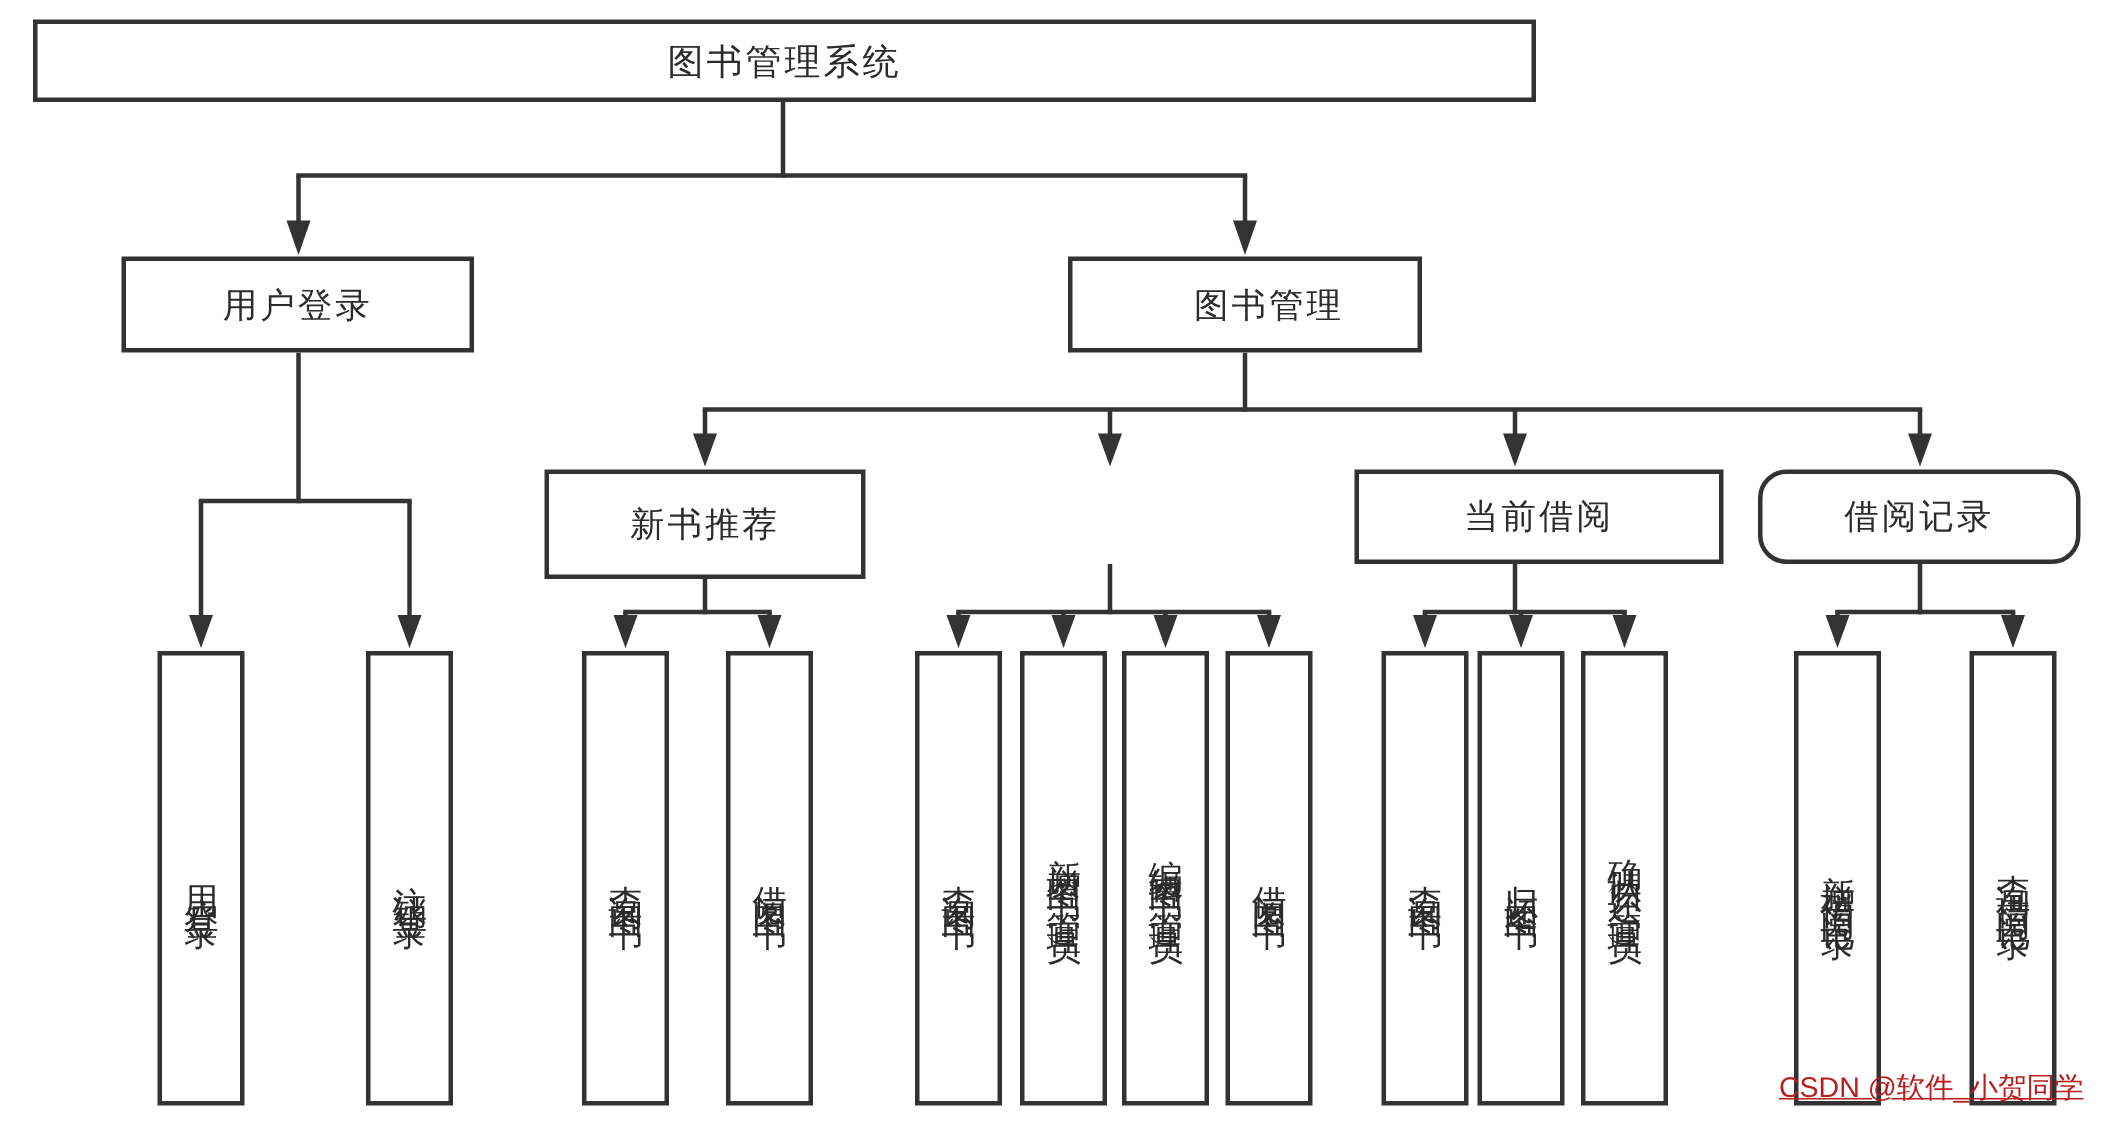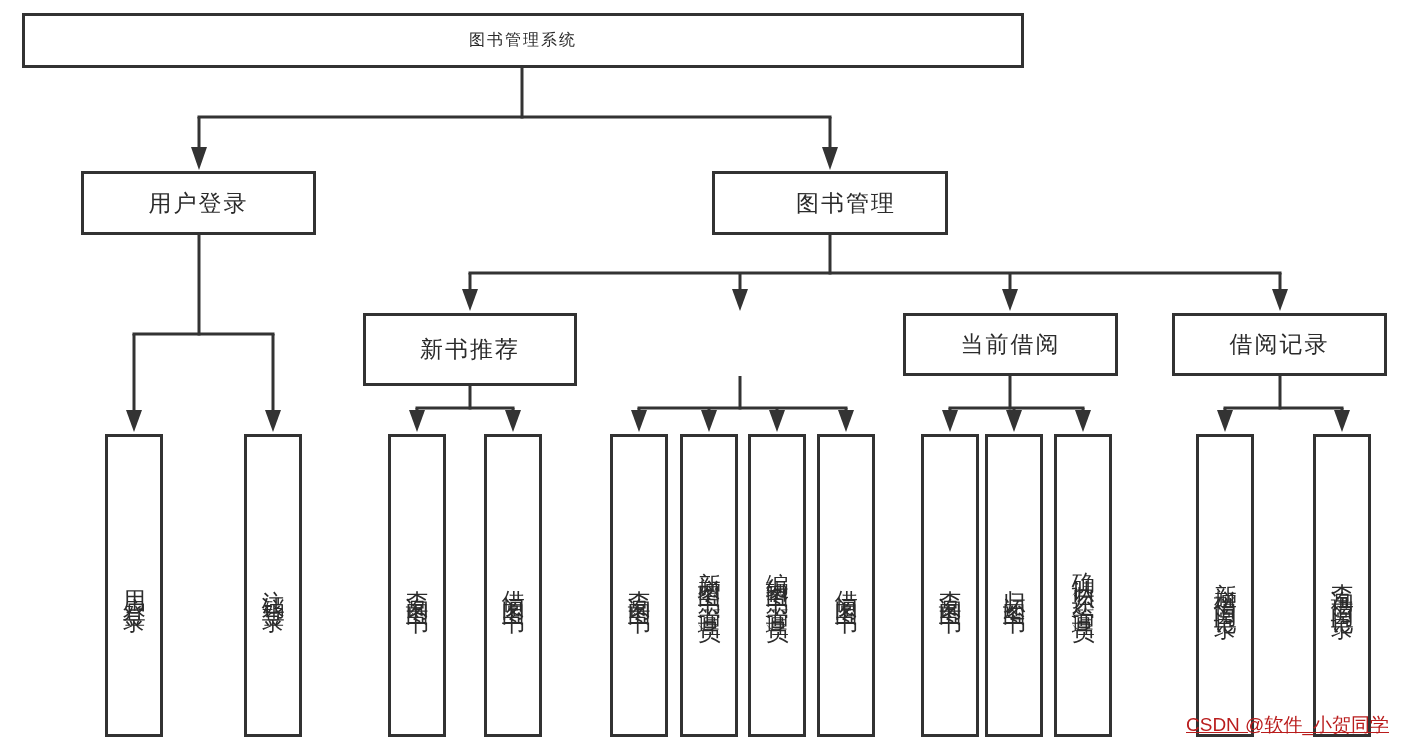--- a/index.html
+++ b/index.html
@@ -15,21 +15,21 @@
     position:absolute;
     box-sizing:border-box;
     border:3px solid #323232;
     background:#ffffff;
     display:flex;align-items:center;justify-content:center;
     color:#2b2b2b;
     font-size:23px;
     letter-spacing:2px;
     z-index:2;
   }
-  .node.root{font-size:16px;}
+  .node.root{font-size:24px;}
   .leaf{
     position:absolute;
     box-sizing:border-box;
     border:3px solid #323232;
     background:#ffffff;
     display:flex;align-items:center;justify-content:center;
     color:#2b2b2b;
     z-index:2;
   }
   .leaf .v{
@@ -131,24 +131,24 @@
   <div class="node" style="left:81px;top:171px;width:235px;height:64px;">
     <span>用户登录</span>
   </div>
   <div class="node" style="left:712px;top:171px;width:236px;height:64px;padding-left:32px;">
     <span>图书管理</span>
   </div>
 
   <div class="node" style="left:363px;top:313px;width:214px;height:73px;">
     <span>新书推荐</span>
   </div>
-  <div class="node" style="left:903px;top:313px;width:215px;height:63px;">
+  <div class="node" style="left:903px;top:313px;width:246px;height:63px;">
     <span>当前借阅</span>
   </div>
-  <div class="node" style="left:1172px;top:313px;width:215px;height:63px;">
+  <div class="node" style="left:1172px;top:313px;width:215px;height:63px;border-radius:19px;">
     <span>借阅记录</span>
   </div>
 
   <div class="leaf" style="left:105px;top:434px;width:58px;height:303px;">
     <span class="v">用户登录</span>
   </div>
   <div class="leaf" style="left:244px;top:434px;width:58px;height:303px;">
     <span class="v">注销登录</span>
   </div>
 

